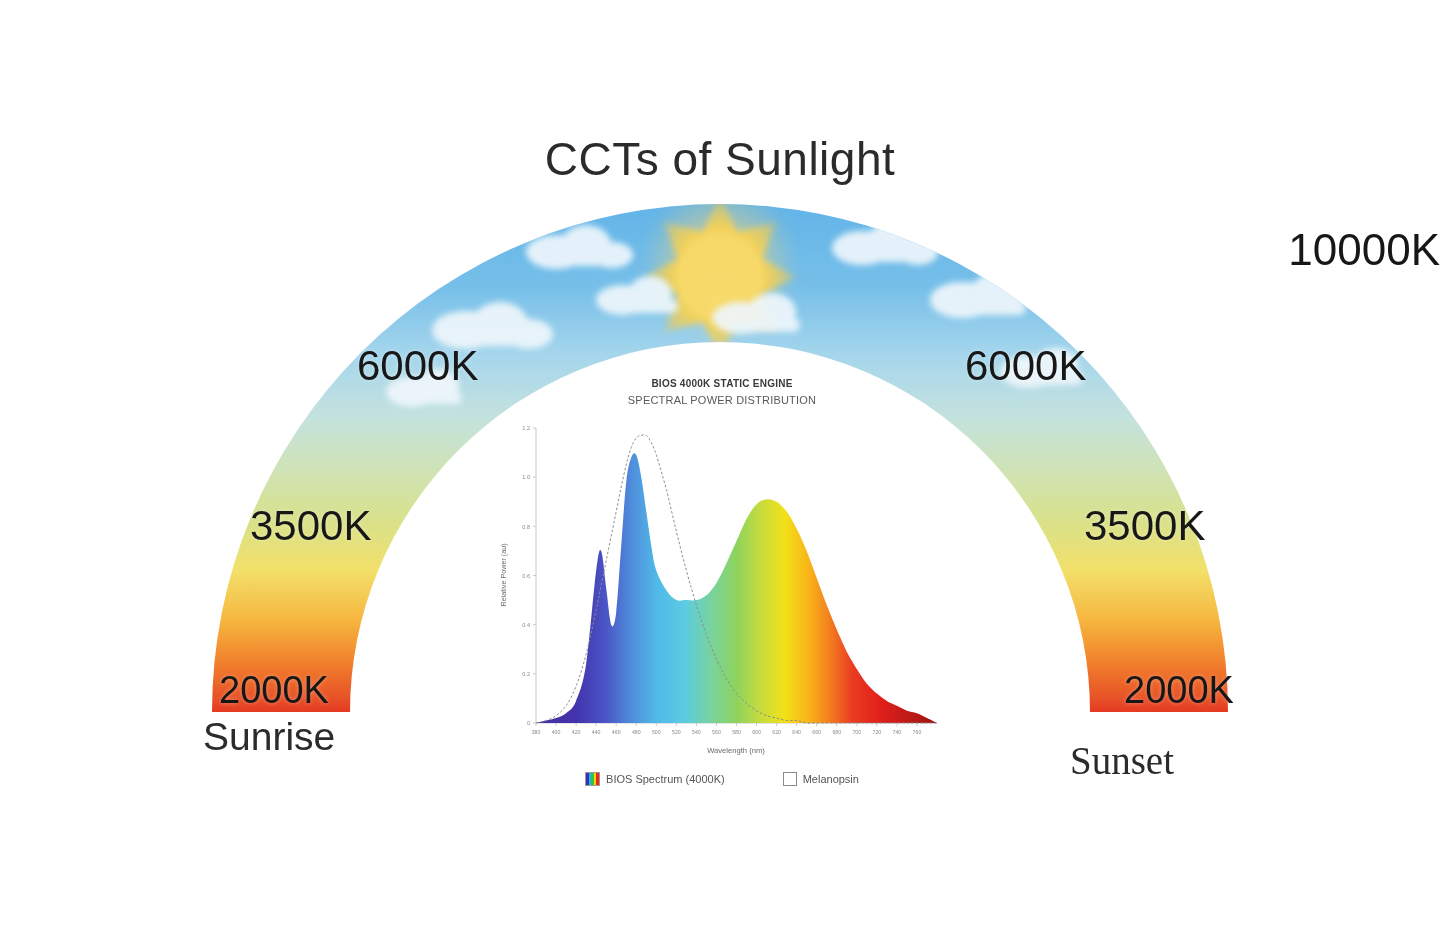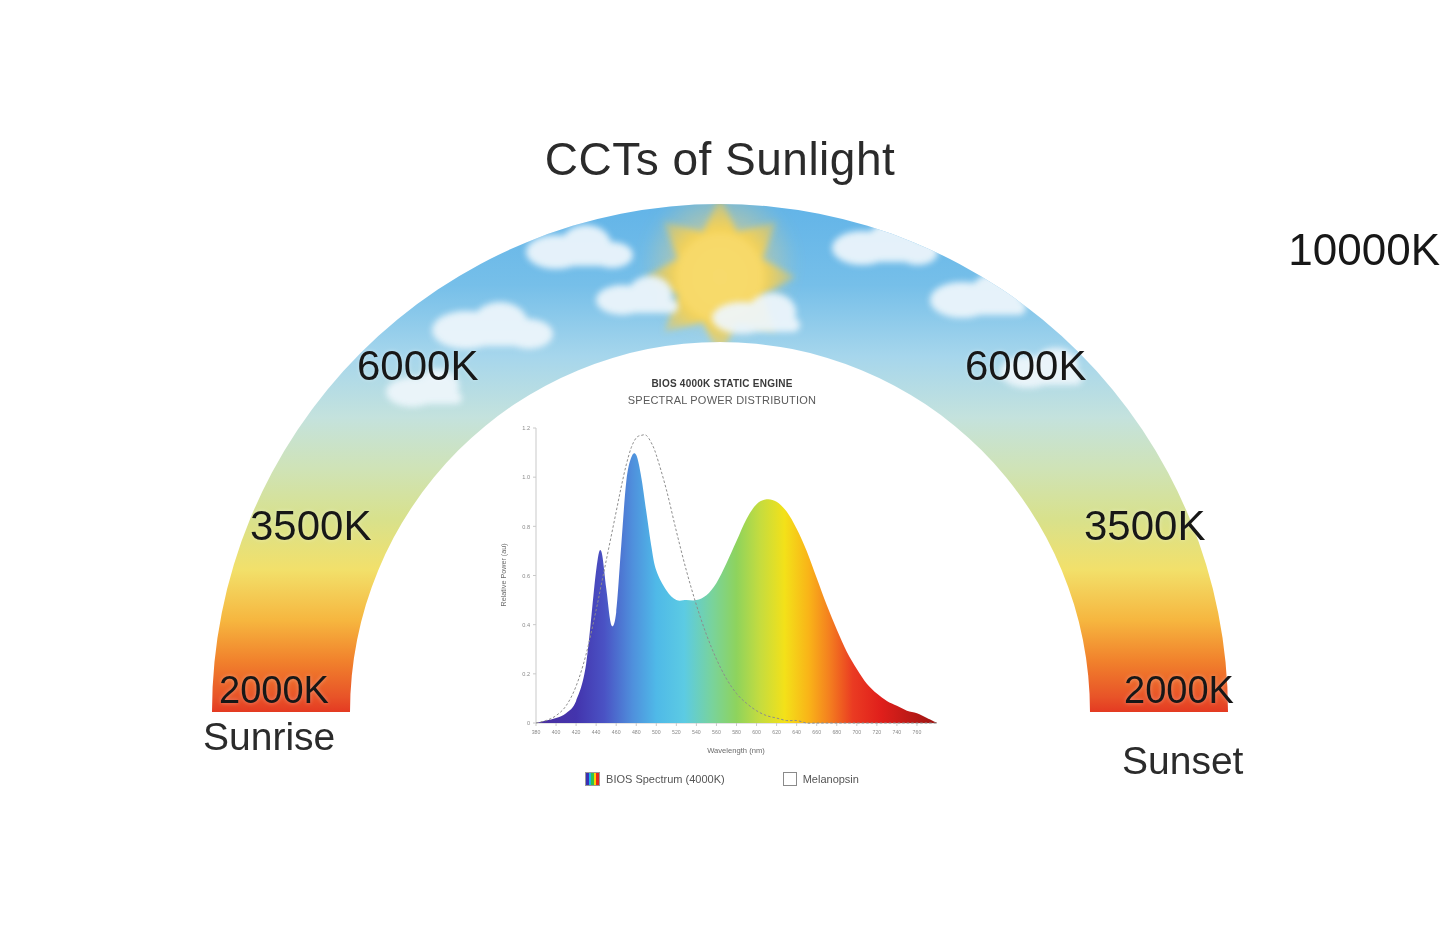--- a/index.html
+++ b/index.html
@@ -29,21 +29,21 @@
   #k3500L{left:250px;top:505px;font-size:42px;}
   #k3500R{left:1084px;top:505px;font-size:42px;}
   #k2000L{left:219px;top:671px;font-size:38px;}
   #k2000R{left:1124px;top:671px;font-size:38px;}
 
   .endLabel{
     position:absolute;font-size:39px;color:#2b2b2b;font-weight:400;
     line-height:1;white-space:nowrap;
   }
   #sunriseLbl{left:203px;top:717px;}
-  #sunsetLbl{left:1122px;top:741px;}
+  #sunsetLbl{left:1070px;top:741px;font-family:Liberation Serif, serif;}
 
   
   #spd{position:absolute;left:492px;top:370px;width:460px;height:430px;}
   #spdTitle{
     position:absolute;left:0;top:8px;width:460px;text-align:center;
     font-size:10px;font-weight:bold;color:#3a3a3a;letter-spacing:.25px;
   }
   #spdSub{
     position:absolute;left:0;top:24px;width:460px;text-align:center;
     font-size:11px;font-weight:normal;color:#5a5a5a;letter-spacing:.2px;

